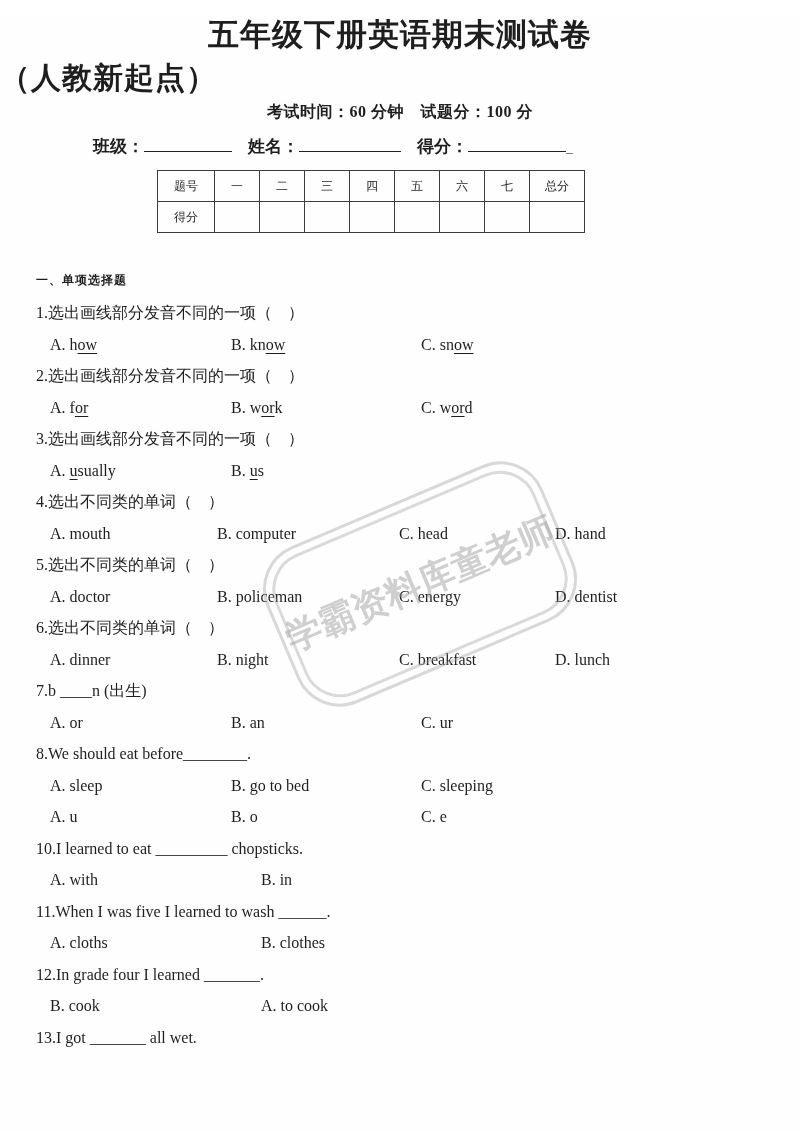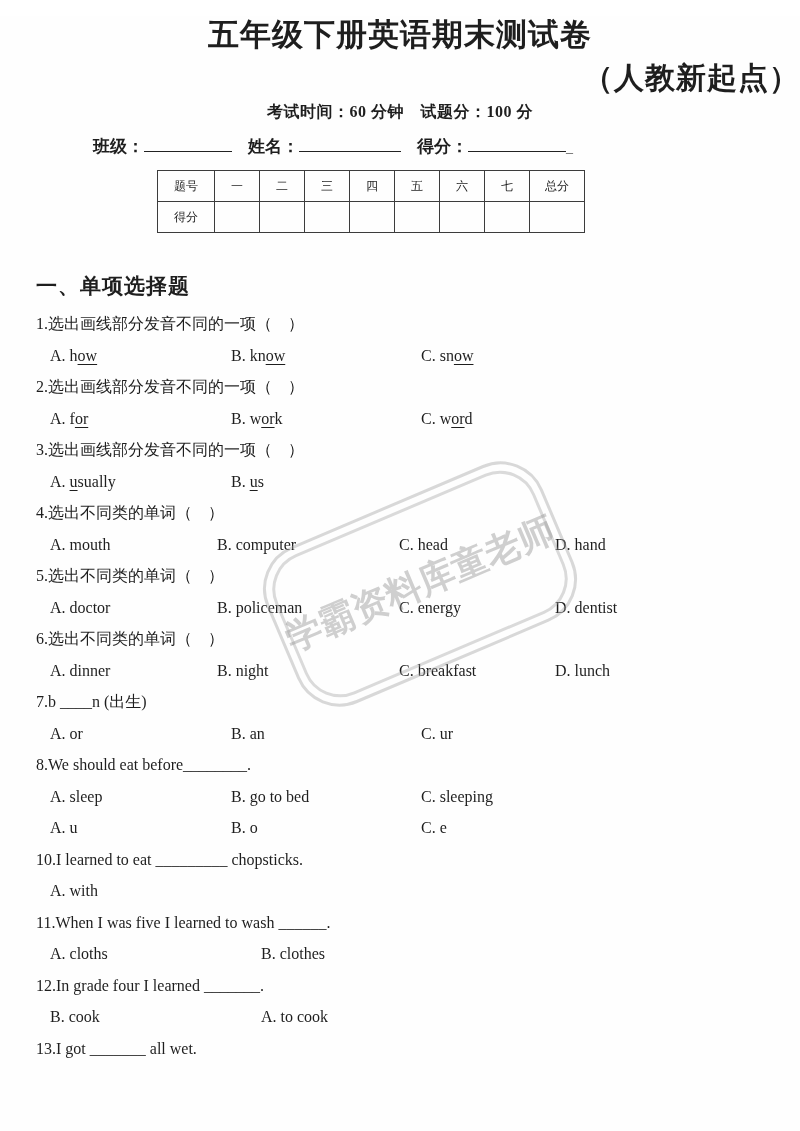--- a/index.html
+++ b/index.html
@@ -9,21 +9,21 @@
     color:#1e1e1e;
   }
   .page{position:relative;width:800px;height:1131px;background:#fefefe;}
 
   
   .title{
     margin:16px 0 0 0;text-align:center;
     font-size:31px;font-weight:bold;letter-spacing:1px;line-height:1.25;
   }
   .subtitle{
-    text-align:right;font-size:30px;font-weight:bold;letter-spacing:1px;line-height:1.25;
+    text-align:left;font-size:30px;font-weight:bold;letter-spacing:1px;line-height:1.25;
     margin-top:4px;
   }
   .meta{
     text-align:center;font-size:16px;font-weight:600;margin-top:6px;letter-spacing:.5px;
   }
   .fill-line{
     margin-top:12px;padding-left:93px;font-size:17px;font-weight:bold;
     white-space:nowrap;
   }
   .blank{
@@ -41,21 +41,21 @@
   table.score td{
     border:1.5px solid #3c3c3c;height:30px;text-align:center;
     font-size:12px;padding:0;
   }
   td.c-label{width:56px;}
   td.c-num{width:44px;}
   td.c-total{width:54px;}
 
   
   .section-title{
-    margin:39px 0 0 36px;font-size:21px;font-weight:bold;letter-spacing:1px;
+    margin:39px 0 0 36px;font-size:12px;font-weight:bold;letter-spacing:1px;
   }
   .questions{margin:8px 36px 0 36px;}
   .line{height:31.5px;line-height:31.5px;font-size:16px;white-space:nowrap;}
   .opts{display:grid;padding-left:14px;}
   .opts.cols-2{grid-template-columns:211px auto;}
   .opts.cols-3{grid-template-columns:181px 190px auto;}
   .opts.cols-4{grid-template-columns:167px 182px 156px auto;}
   .opt{white-space:nowrap;}
   .ul{text-decoration:underline;text-underline-offset:3px;text-decoration-thickness:1px;}
 
@@ -178,20 +178,21 @@
         <span class="opt"><span>C. </span><span>sleeping</span></span>
       </div>
       <div class="line opts cols-3">
         <span class="opt"><span>A. </span><span>u</span></span>
         <span class="opt"><span>B. </span><span>o</span></span>
         <span class="opt"><span>C. </span><span>e</span></span>
       </div>
       <div class="line qtext">10.I learned to eat _________ chopsticks.</div>
       <div class="line opts cols-2">
         <span class="opt"><span>A. </span><span>with</span></span>
+        <span class="opt"><span>B. </span><span>in</span></span>
       </div>
       <div class="line qtext">11.When I was five I learned to wash ______.</div>
       <div class="line opts cols-2">
         <span class="opt"><span>A. </span><span>cloths</span></span>
         <span class="opt"><span>B. </span><span>clothes</span></span>
       </div>
       <div class="line qtext">12.In grade four I learned _______.</div>
       <div class="line opts cols-2">
         <span class="opt"><span>B. </span><span>cook</span></span>
         <span class="opt"><span>A. </span><span>to cook</span></span>

